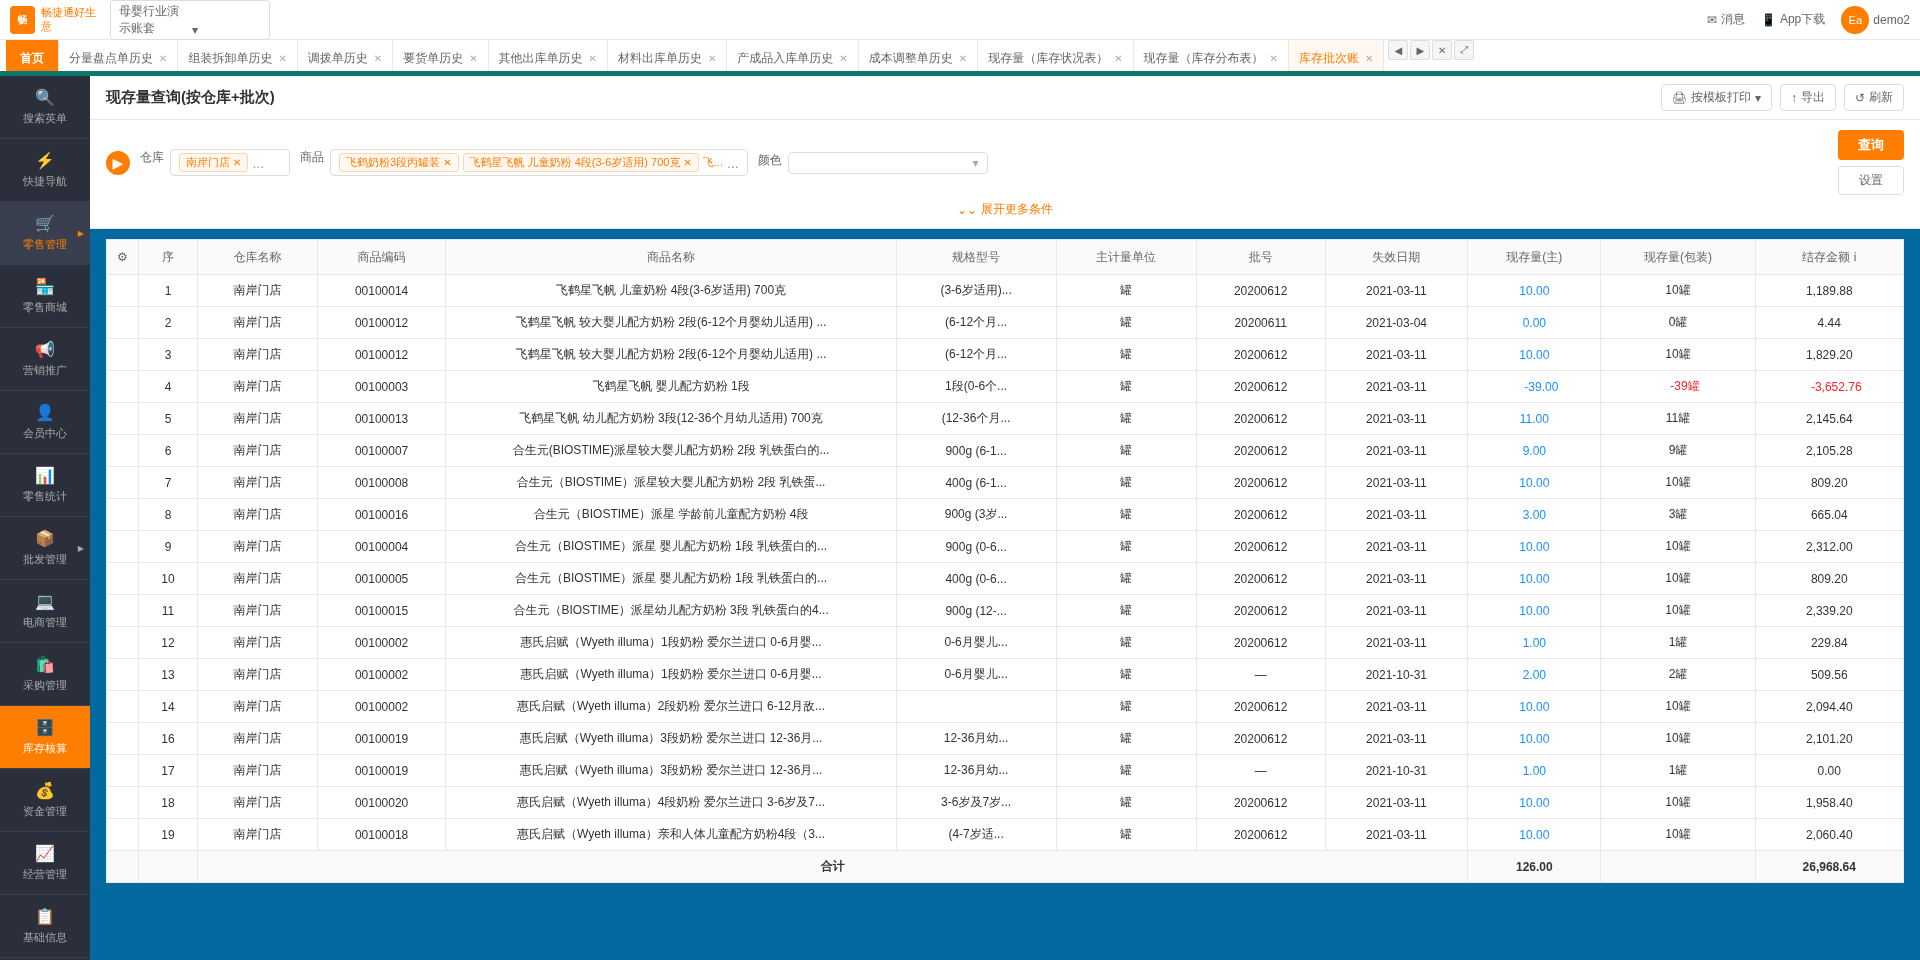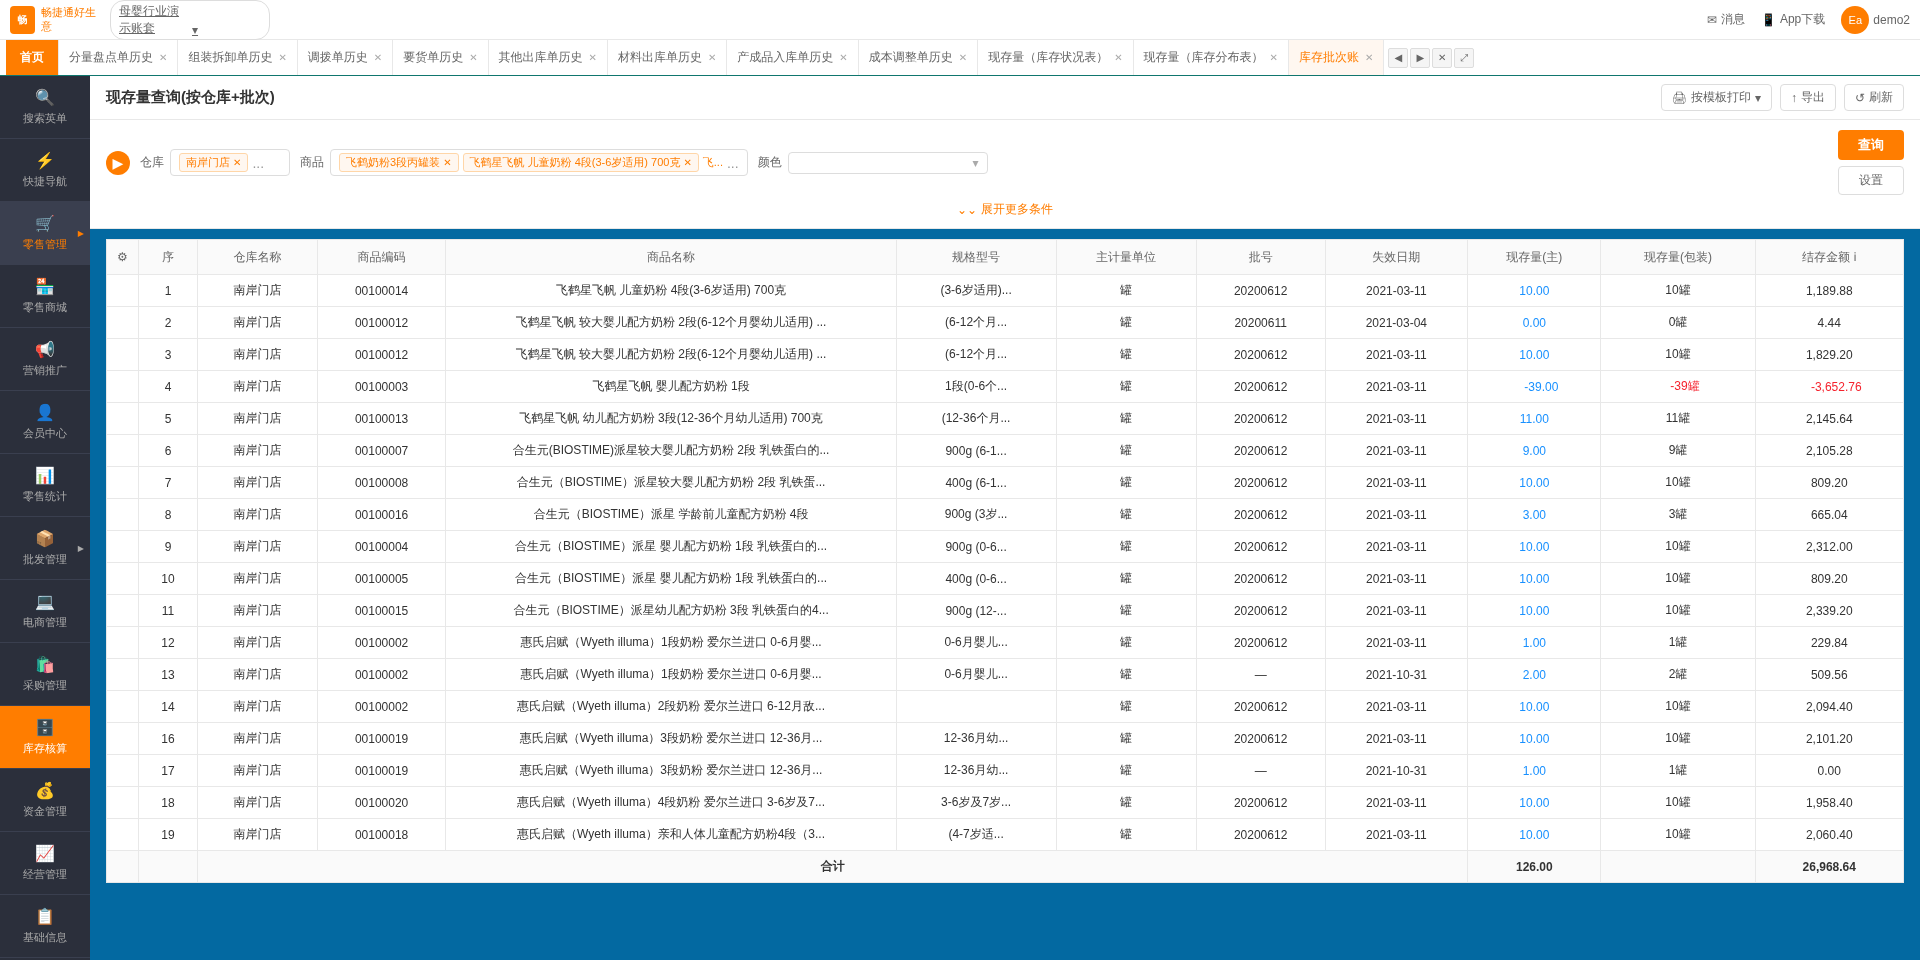--- a/index.html
+++ b/index.html
@@ -7,31 +7,31 @@
 
     
     .top-bar {
       display: flex; align-items: center; background: #fff; height: 40px;
       border-bottom: 1px solid #e8e8e8; padding: 0 10px; gap: 10px;
     }
     .logo-area { display: flex; align-items: center; gap: 6px; width: 90px; }
     .logo-icon { width: 28px; height: 28px; background: #ff7d00; border-radius: 4px; display: flex; align-items: center; justify-content: center; color: #fff; font-size: 10px; font-weight: bold; }
     .logo-text { font-size: 11px; color: #ff7d00; line-height: 1.2; }
 
-    .workspace-selector { display: flex; align-items: flex-end; gap: 4px; border: 1px solid #ddd; border-radius: 14px; padding: 2px 8px; cursor: pointer; color: #666; font-size: 12px; min-width: 160px; text-decoration: underline; }
+    .workspace-selector { display: flex; align-items: flex-end; gap: 4px; border: 1px solid #ddd; border-radius: 4px; padding: 2px 8px; cursor: pointer; color: #666; font-size: 12px; min-width: 160px; }
     .workspace-selector span { flex: 1; }
 
     .top-right { margin-left: auto; display: flex; align-items: center; gap: 16px; }
     .top-right-item { display: flex; align-items: center; gap: 4px; color: #666; cursor: pointer; font-size: 12px; }
     .avatar { width: 28px; height: 28px; background: #ff7d00; border-radius: 50%; display: flex; align-items: center; justify-content: center; color: #fff; font-size: 11px; }
 
     
     .nav-tabs {
-      background: #fff; border-bottom: 1px solid #0f766e;
-      display: flex; align-items: center; height: 36px; padding: 0 6px; overflow: hidden;
+      background: #fff; border-bottom: 5px solid #0f766e;
+      display: flex; align-items: flex-start; height: 36px; padding: 0 6px; overflow: hidden;
     }
     .nav-tab {
       display: flex; align-items: center; gap: 4px; padding: 0 10px; height: 36px;
       cursor: pointer; font-size: 12px; color: #666; white-space: nowrap; border-right: 1px solid #e8e8e8;
       position: relative;
     }
     .nav-tab.active { color: #ff7d00; background: #fff7f0; }
     .nav-tab.home { color: #fff; background: #ff7d00; font-weight: bold; padding: 0 14px; }
     .nav-tab .close-btn { font-size: 10px; color: #aaa; cursor: pointer; margin-left: 2px; }
     .nav-arrows { display: flex; align-items: center; gap: 2px; padding: 0 4px; }
@@ -63,21 +63,21 @@
     .page-actions { display: flex; align-items: center; gap: 8px; }
     .btn-template { display: flex; align-items: center; gap: 4px; border: 1px solid #ddd; border-radius: 4px; padding: 4px 10px; cursor: pointer; color: #666; font-size: 12px; background: #fff; }
     .btn-export { display: flex; align-items: center; gap: 4px; border: 1px solid #ddd; border-radius: 4px; padding: 4px 10px; cursor: pointer; color: #666; font-size: 12px; background: #fff; }
     .btn-refresh { display: flex; align-items: center; gap: 4px; border: 1px solid #ddd; border-radius: 4px; padding: 4px 10px; cursor: pointer; color: #666; font-size: 12px; background: #fff; }
 
     
     .filter-area {
       background: #fff; padding: 10px 16px; border-bottom: 1px solid #e8e8e8; flex-shrink: 0;
     }
     .filter-row { display: flex; align-items: center; gap: 10px; flex-wrap: wrap; }
-    .filter-item { display: flex; align-items: center; gap: 6px; }
+    .filter-item { display: flex; gap: 6px; }
     .filter-label { color: #666; font-size: 12px; white-space: nowrap; }
     .filter-tags { display: flex; align-items: center; gap: 4px; border: 1px solid #ddd; border-radius: 4px; padding: 3px 8px; min-width: 120px; background: #fff; flex-wrap: wrap; }
     .filter-tag { background: #fff7f0; color: #ff7d00; border: 1px solid #ffd6a8; border-radius: 3px; padding: 1px 6px; font-size: 11px; display: flex; align-items: center; gap: 3px; }
     .filter-tag .tag-close { cursor: pointer; color: #ff7d00; font-size: 10px; }
     .filter-dots { color: #999; font-size: 14px; cursor: pointer; }
     .filter-expand { display: flex; align-items: center; gap: 4px; color: #ff7d00; cursor: pointer; font-size: 12px; margin: 6px auto 0; justify-content: center; }
 
     .btn-query { background: #ff7d00; color: #fff; border: none; border-radius: 4px; padding: 6px 20px; cursor: pointer; font-size: 13px; font-weight: bold; }
     .btn-setting { background: #fff; color: #666; border: 1px solid #ddd; border-radius: 4px; padding: 5px 12px; cursor: pointer; font-size: 12px; }
 

